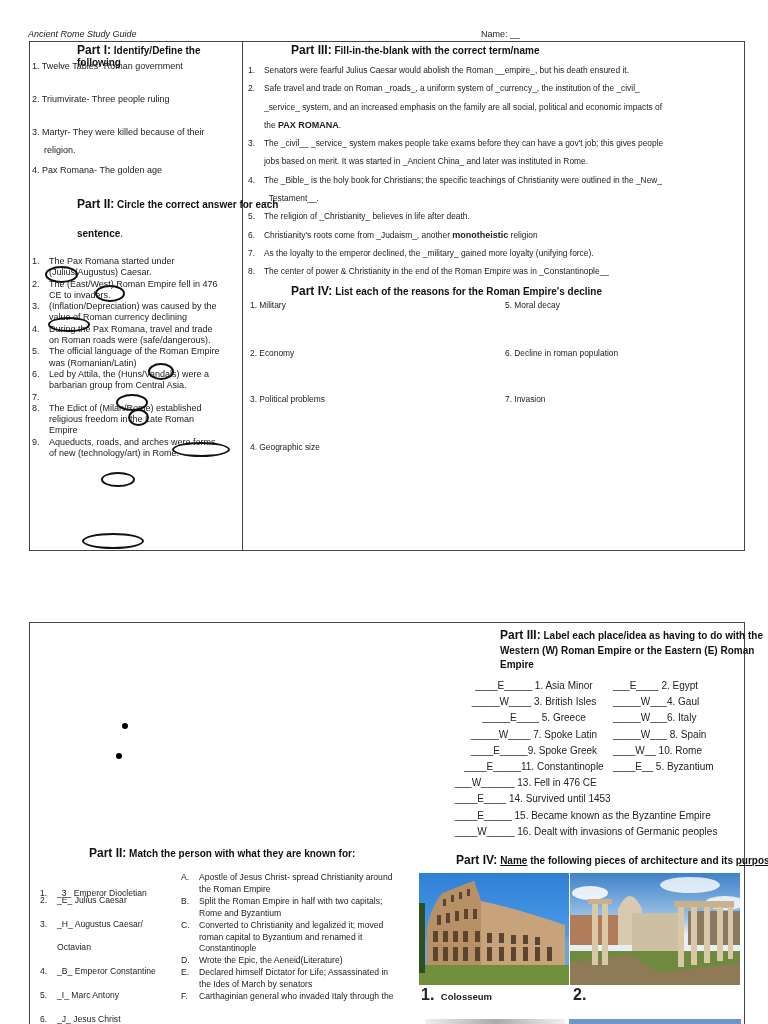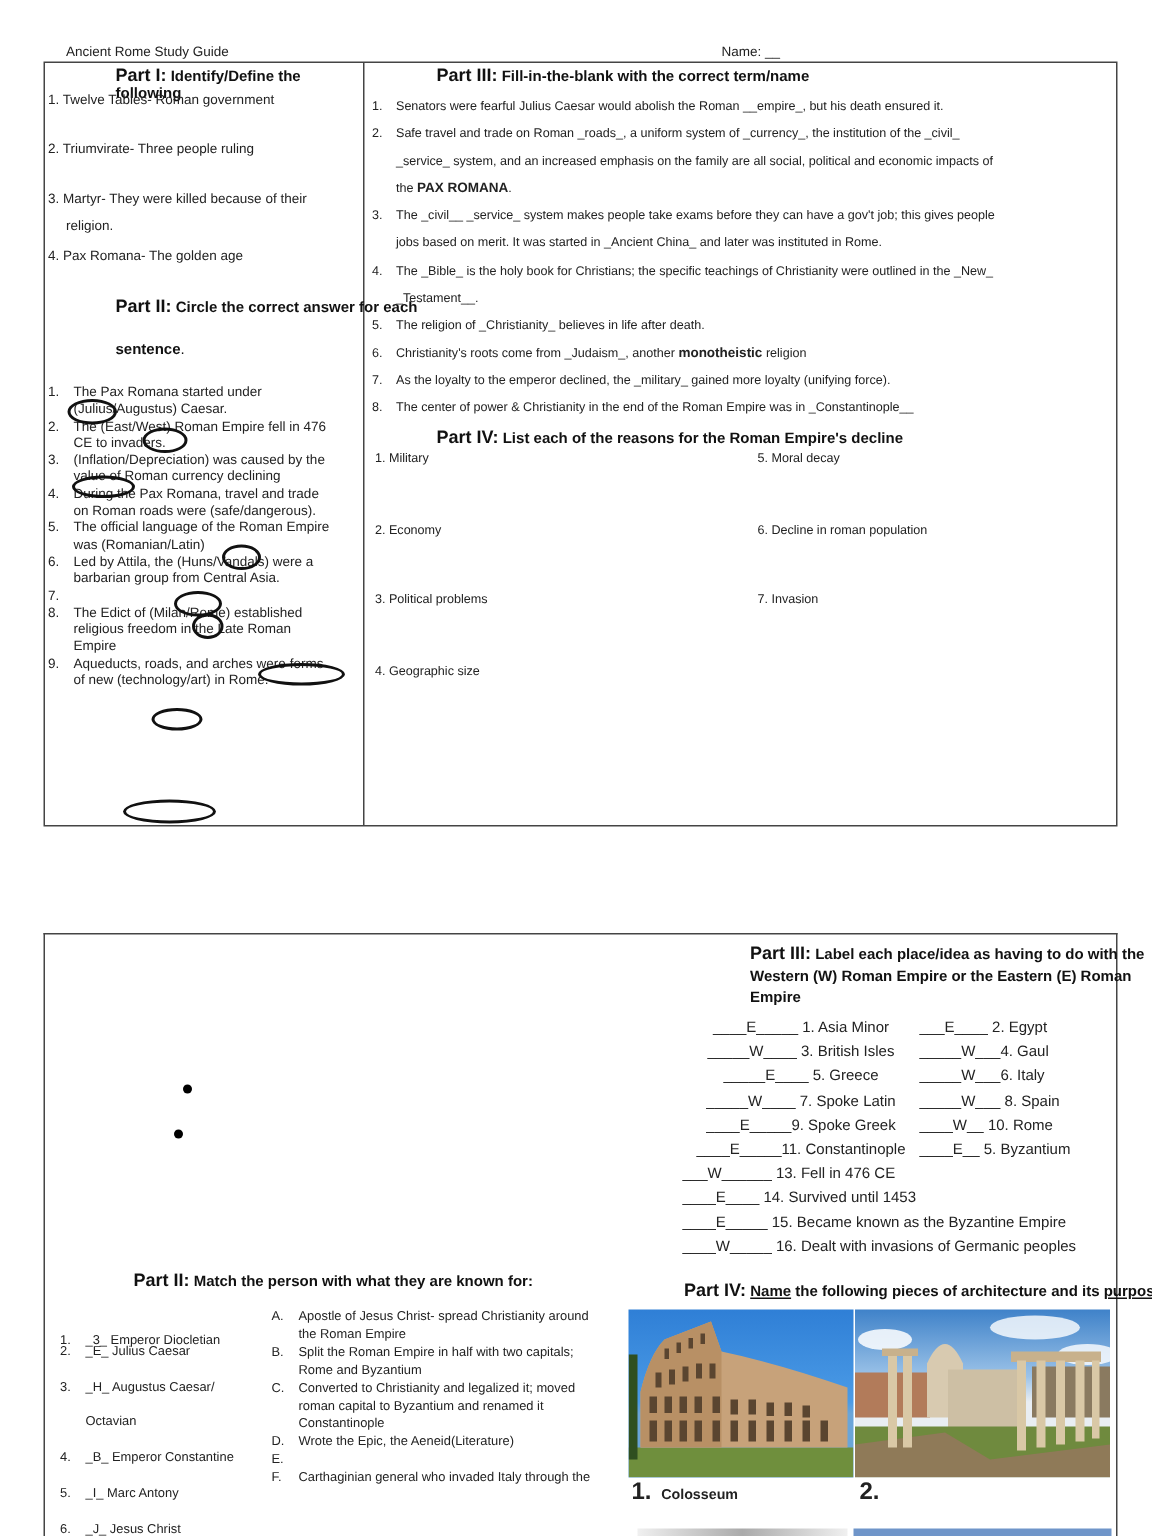--- a/index.html
+++ b/index.html
@@ -17,21 +17,21 @@
     position: absolute; border: 2px solid #111; border-radius: 50%;
     box-sizing: border-box; pointer-events: none;
   }
   .blank-row { display: flex; font-size: 10px; line-height: 16.2px; }
   .blank-row > div { white-space: pre; }
   .photo { position: absolute; overflow: hidden; }
 </style>
 </head>
 <body>
 
-<div class="abs hdr" style="left:44px;top:29px;">Ancient Rome Study Guide</div>
+<div class="abs hdr" style="left:28px;top:29px;font-style:italic;">Ancient Rome Study Guide</div>
 <div class="abs hdr" style="left:481px;top:29px;">Name: __</div>
 
 <div class="abs box" style="left:29px;top:41px;width:716px;height:510px;">
   <div class="abs" style="left:212px;top:0;width:1px;height:508px;background:#444;"></div>
 </div>
 
 <div class="abs" style="left:32px;top:43px;width:208px;">
   <div class="ptitle" style="margin-bottom:1px;">
     <span class="big">Part I:</span><span> Identify/Define the following</span>
   </div>
@@ -276,20 +276,24 @@
       </div>
     </div>
   <div style="display:flex">
       <span style="width:18px;flex:none">D.</span>
       <div>
         <div>Wrote the Epic, the Aeneid(Literature)</div>
       </div>
     </div>
   <div style="display:flex">
       <span style="width:18px;flex:none">E.</span>
+      <div>
+        <div>Declared himself Dictator for Life; Assassinated in</div>
+        <div>the Ides of March by senators</div>
+      </div>
     </div>
   <div style="display:flex">
       <span style="width:18px;flex:none">F.</span>
       <div>
         <div>Carthaginian general who invaded Italy through the</div>
       </div>
     </div>
 </div>
 
 <div class="abs ptitle" style="left:411px;top:853px;white-space:nowrap;">

